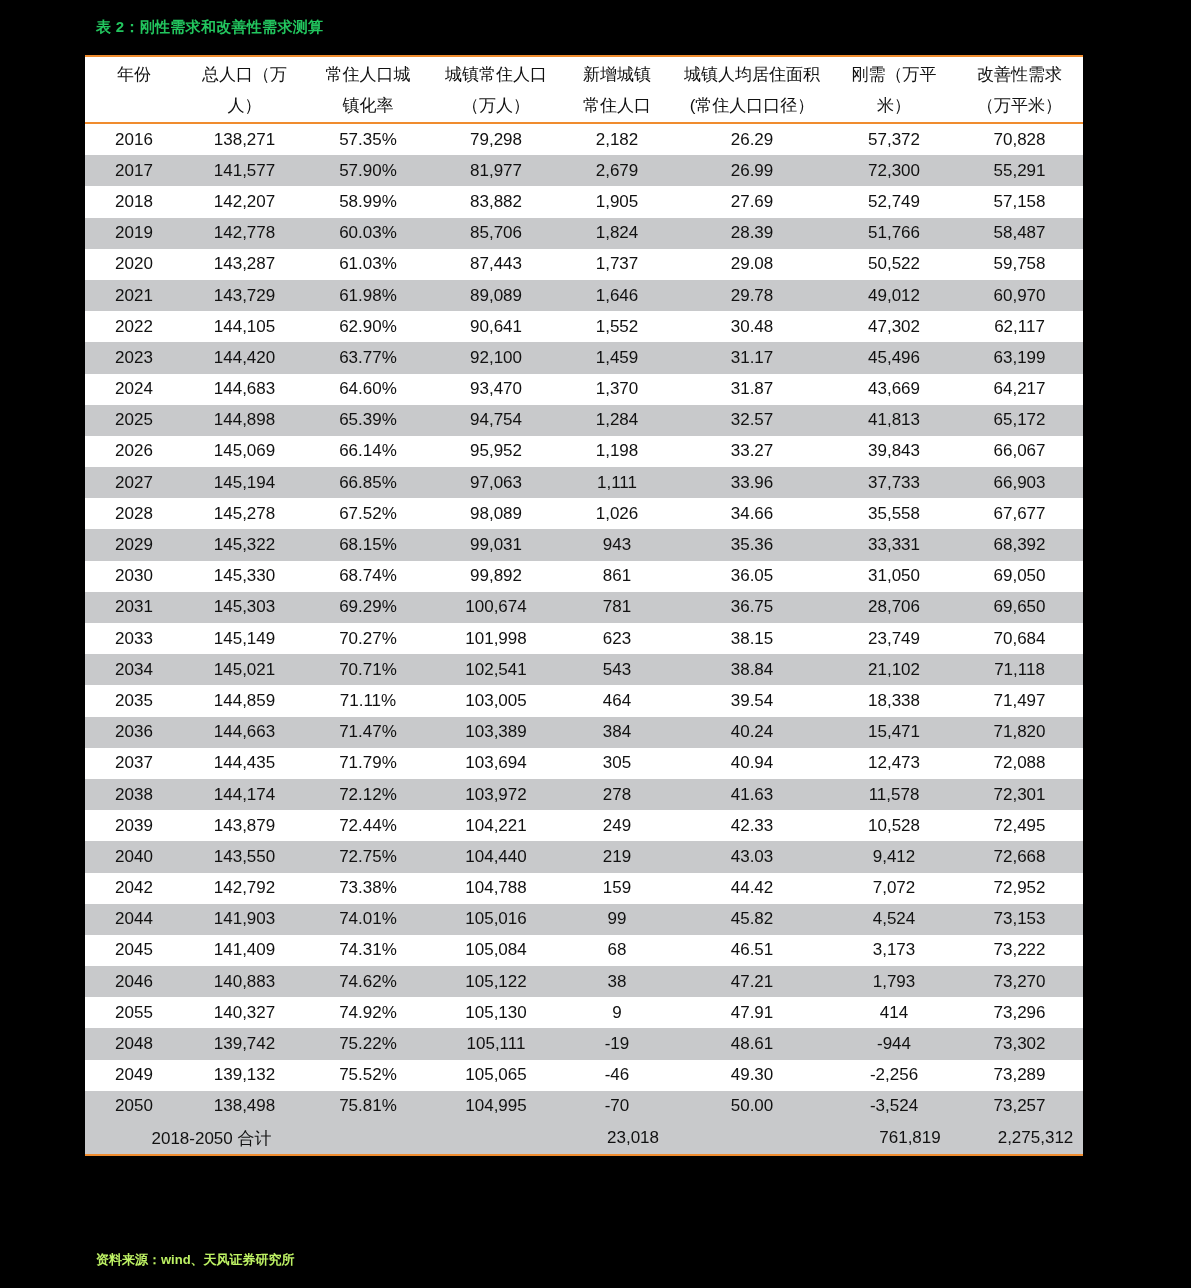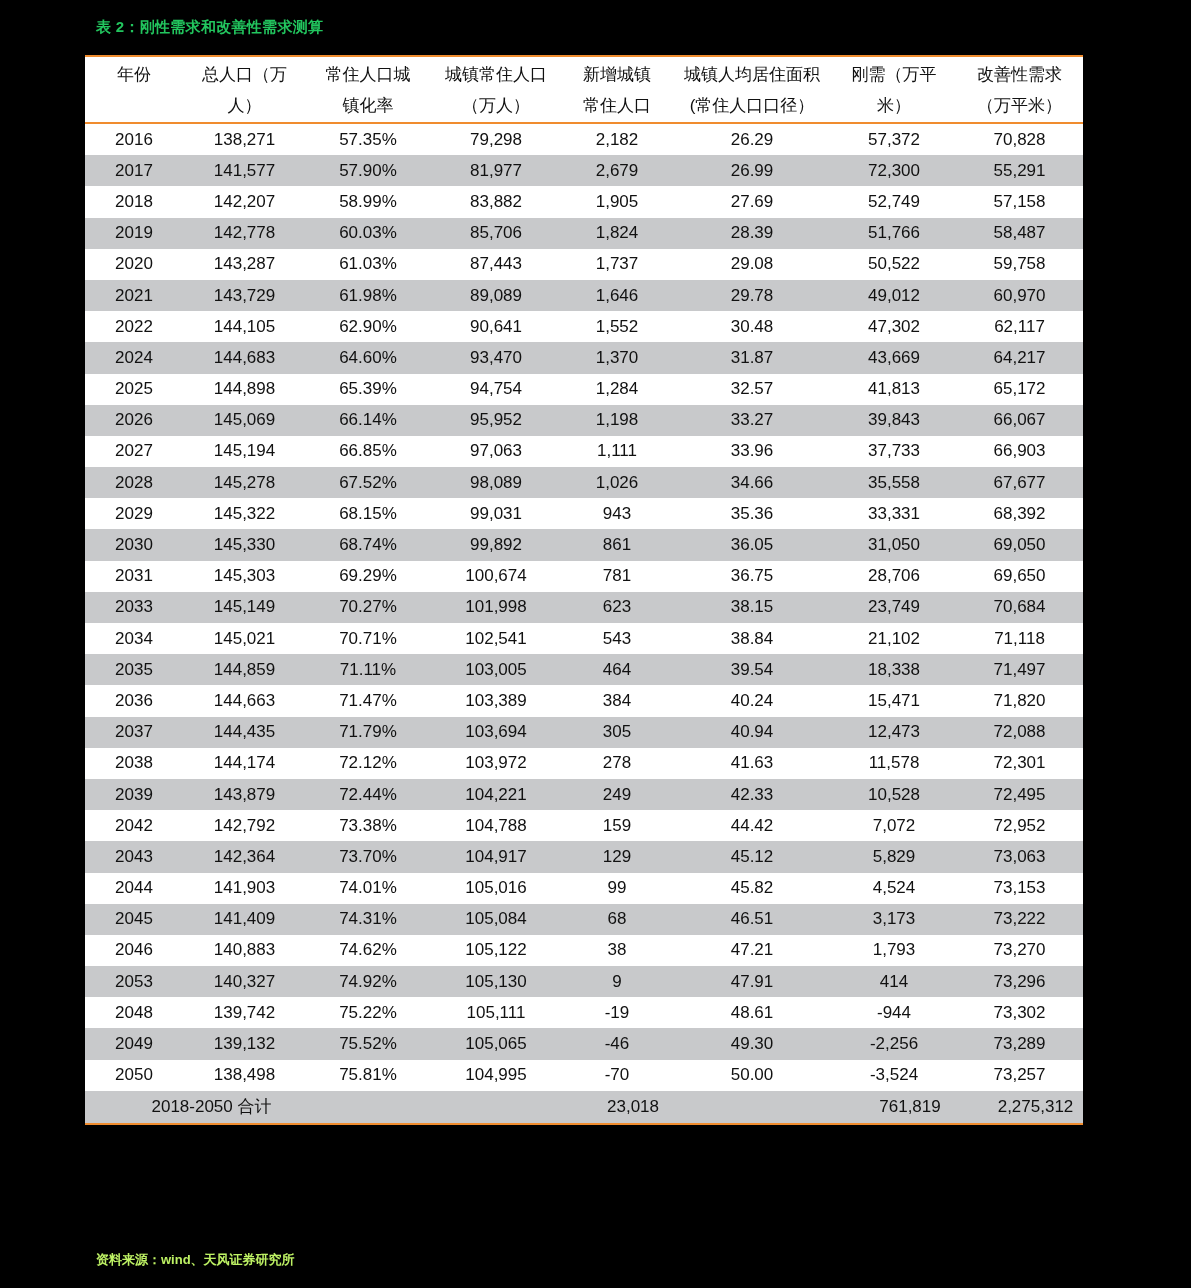--- a/index.html
+++ b/index.html
@@ -142,20 +142,30 @@
           <td>2022</td>
           <td>144,105</td>
           <td>62.90%</td>
           <td>90,641</td>
           <td>1,552</td>
           <td>30.48</td>
           <td>47,302</td>
           <td>62,117</td>
         </tr>
         <tr>
+          <td>2023</td>
+          <td>144,420</td>
+          <td>63.77%</td>
+          <td>92,100</td>
+          <td>1,459</td>
+          <td>31.17</td>
+          <td>45,496</td>
+          <td>63,199</td>
+        </tr>
+        <tr>
           <td>2024</td>
           <td>144,683</td>
           <td>64.60%</td>
           <td>93,470</td>
           <td>1,370</td>
           <td>31.87</td>
           <td>43,669</td>
           <td>64,217</td>
         </tr>
         <tr>
@@ -292,40 +302,40 @@
           <td>2039</td>
           <td>143,879</td>
           <td>72.44%</td>
           <td>104,221</td>
           <td>249</td>
           <td>42.33</td>
           <td>10,528</td>
           <td>72,495</td>
         </tr>
         <tr>
+          <td>2040</td>
+          <td>143,550</td>
+          <td>72.75%</td>
+          <td>104,440</td>
+          <td>219</td>
+          <td>43.03</td>
+          <td>9,412</td>
+          <td>72,668</td>
+        </tr>
+        <tr>
           <td>2042</td>
           <td>142,792</td>
           <td>73.38%</td>
           <td>104,788</td>
           <td>159</td>
           <td>44.42</td>
           <td>7,072</td>
           <td>72,952</td>
         </tr>
         <tr>
-          <td>2043</td>
-          <td>142,364</td>
-          <td>73.70%</td>
-          <td>104,917</td>
-          <td>129</td>
-          <td>45.12</td>
-          <td>5,829</td>
-          <td>73,063</td>
-        </tr>
-        <tr>
           <td>2044</td>
           <td>141,903</td>
           <td>74.01%</td>
           <td>105,016</td>
           <td>99</td>
           <td>45.82</td>
           <td>4,524</td>
           <td>73,153</td>
         </tr>
         <tr>
@@ -342,21 +352,21 @@
           <td>2046</td>
           <td>140,883</td>
           <td>74.62%</td>
           <td>105,122</td>
           <td>38</td>
           <td>47.21</td>
           <td>1,793</td>
           <td>73,270</td>
         </tr>
         <tr>
-          <td>2053</td>
+          <td>2055</td>
           <td>140,327</td>
           <td>74.92%</td>
           <td>105,130</td>
           <td>9</td>
           <td>47.91</td>
           <td>414</td>
           <td>73,296</td>
         </tr>
         <tr>
           <td>2048</td>

